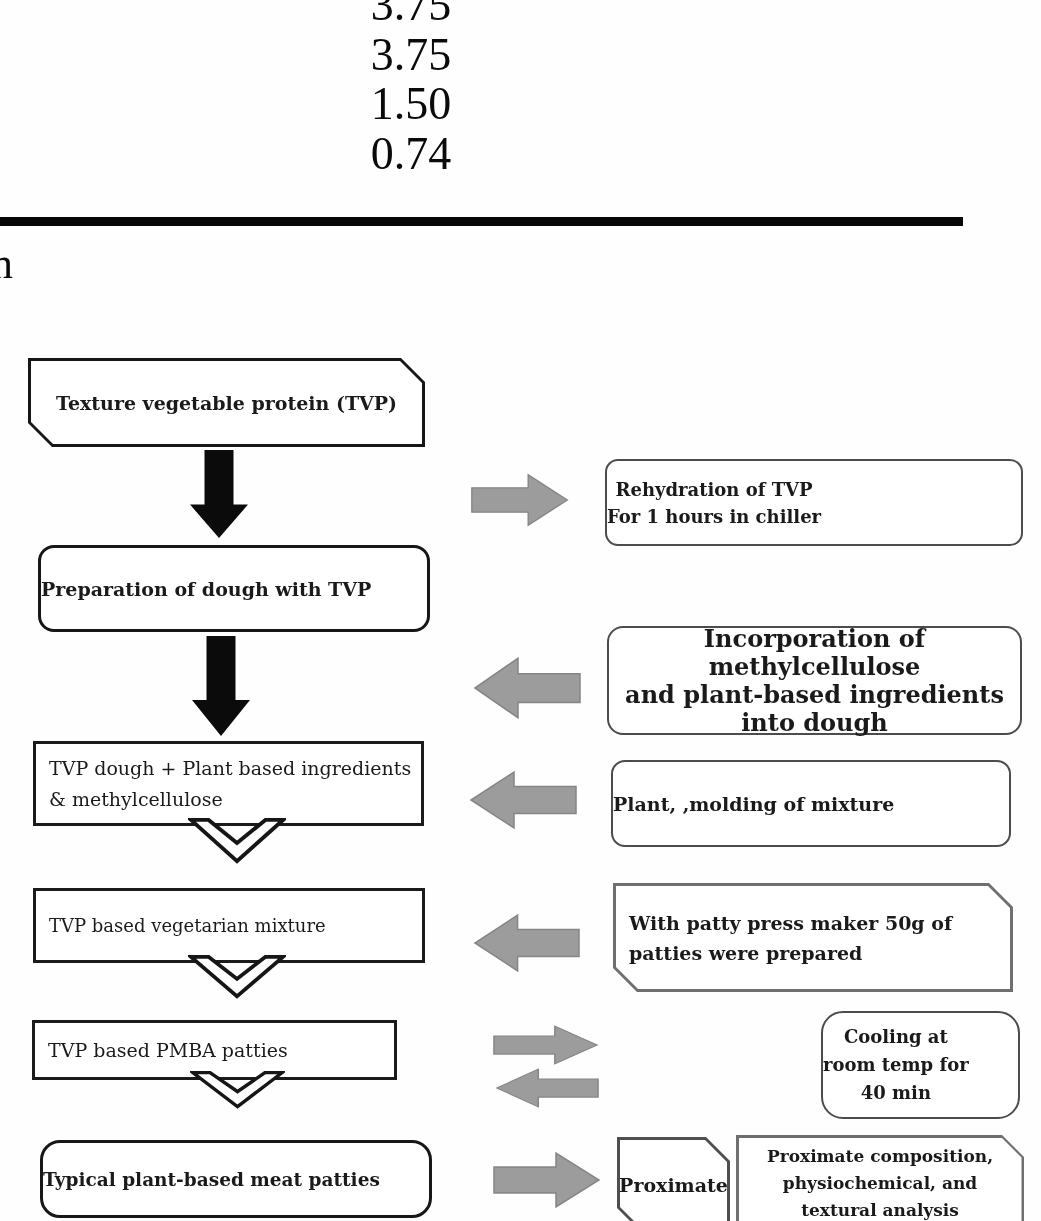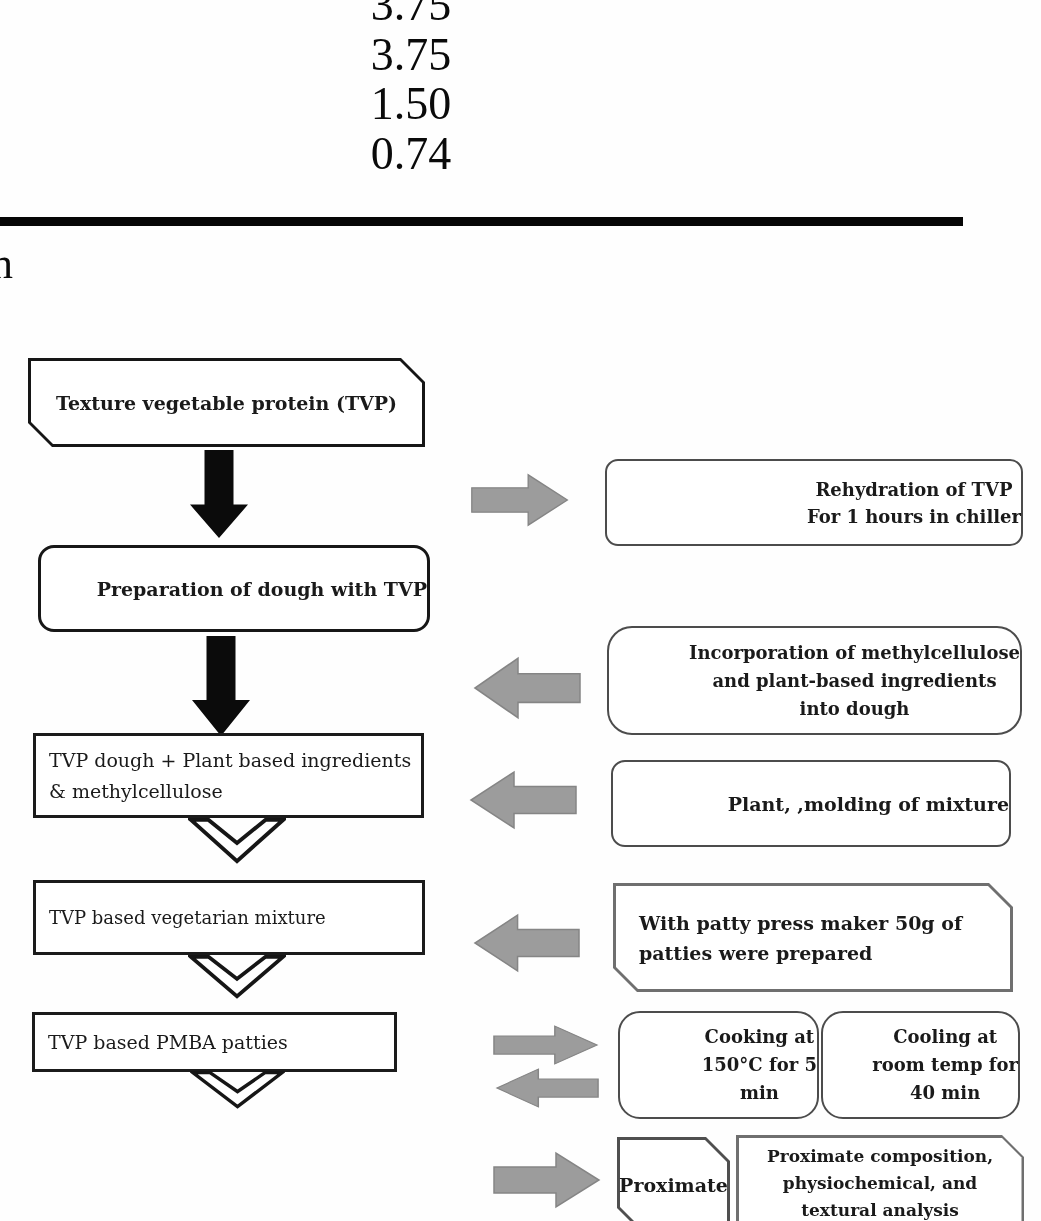--- a/index.html
+++ b/index.html
@@ -5,24 +5,24 @@
   html,body{margin:0;padding:0;background:#ffffff;}
   .page{position:relative;width:1041px;height:1221px;background:#fefefe;overflow:hidden;
         font-family:"DejaVu Serif", serif;color:#1a1a1a;}
   
   .tbl-values{position:absolute;left:356px;top:-20px;width:110px;text-align:center;
               font-family:"Liberation Serif", serif;font-size:46px;line-height:49.5px;color:#0a0a0a;}
   .tbl-rule{position:absolute;left:0;top:217px;width:963px;height:9px;background:#060606;}
   .cap-frag{position:absolute;left:-9px;top:238px;font-family:"Liberation Serif", serif;
             font-size:44px;color:#0a0a0a;}
   
-  .bx{position:absolute;display:flex;align-items:center;justify-content:flex-end;
+  .bx{position:absolute;display:flex;align-items:center;justify-content:flex-start;
       background:#fff;box-sizing:border-box;}
   .bx-label{white-space:pre-line;}
-  .rect{border:3px solid #1b1b1b;}
+  .rect{border:3px solid #1b1b1b;margin-top:8px;}
   .round{border:3px solid #171717;border-radius:16px;}
   .bold{font-weight:bold;}
   .ctr{text-align:center;}
   .lft{justify-content:flex-start;text-align:left;}
   
   .round-r{border:2.5px solid #4c4c4c;border-radius:13px;}
   
   .snip{position:absolute;}
   .snip .s-bg,.snip .s-in,.snip .s-ct{position:absolute;}
   .snip .s-bg{inset:0;}
@@ -100,32 +100,35 @@
   <div class="bx rect lft" style="left:32px;top:1012px;width:365px;height:60px;font-size:19px;padding-left:13px;">
     <span class="bx-label">TVP based PMBA patties</span>
   </div>
 
   <div class="arr" style="left:190px;top:1071px;width:95px;height:38px;">
     <svg viewBox="0 0 100 48" preserveAspectRatio="none">
         <polygon class="h-fill" points="3,2 50,45 97,2 79,2 50,26 21,2"></polygon>
       </svg>
   </div>
 
+  <div class="bx round bold ctr" style="left:40px;top:1140px;width:392px;height:78px;font-size:18.5px;border-width:3.5px;border-radius:20px;">
+    <span class="bx-label">Typical plant-based meat patties</span>
+  </div>
 
   <div class="arr" style="left:470px;top:472px;width:100px;height:56px;">
     <svg viewBox="0 0 110 60" preserveAspectRatio="none">
         <polygon class="g-fill" points="2,17 64,17 64,3 107,30 64,57 64,43 2,43"></polygon>
       </svg>
   </div>
   <div class="bx round-r bold ctr" style="left:605px;top:459px;width:418px;height:87px;font-size:18px;line-height:27px;">
     <span class="bx-label">Rehydration of TVP
 For 1 hours in chiller</span>
   </div>
 
-  <div class="bx round-r bold ctr" style="left:607px;top:626px;width:415px;height:109px;font-size:18px;line-height:28px;border-radius:25px;">
+  <div class="bx round-r bold ctr" style="left:607px;top:626px;width:415px;height:109px;font-size:24px;line-height:28px;border-radius:16px;">
     <span class="bx-label">Incorporation of methylcellulose
 and plant-based ingredients
 into dough</span>
   </div>
   <div class="arr" style="left:472px;top:655px;width:110px;height:66px;">
     <svg viewBox="0 0 110 60" preserveAspectRatio="none">
         <polygon class="g-fill" points="108,17 46,17 46,3 3,30 46,57 46,43 108,43"></polygon>
       </svg>
   </div>
 
@@ -139,40 +142,35 @@
   </div>
 
   <div class="arr" style="left:472px;top:912px;width:109px;height:62px;">
     <svg viewBox="0 0 110 60" preserveAspectRatio="none">
         <polygon class="g-fill" points="108,17 46,17 46,3 3,30 46,57 46,43 108,43"></polygon>
       </svg>
   </div>
   <div class="snip cut2" style="left:613px;top:883px;width:400px;height:109px;">
     <div class="s-bg" style="background:#6f6f6f;"></div>
     <div class="s-in"></div>
-    <div class="s-ct bold" style="font-size:19px;line-height:30px;justify-content:flex-start;text-align:left;padding-left:26px;">
+    <div class="s-ct bold" style="font-size:19px;line-height:30px;justify-content:flex-start;text-align:left;padding-left:16px;">
       <span class="bx-label">With patty press maker 50g of
 patties were prepared</span>
     </div>
   </div>
 
   <div class="arr" style="left:492px;top:1024px;width:108px;height:42px;">
     <svg viewBox="0 0 110 60" preserveAspectRatio="none">
         <polygon class="g-fill" points="2,17 64,17 64,3 107,30 64,57 64,43 2,43"></polygon>
       </svg>
   </div>
   <div class="arr" style="left:494px;top:1067px;width:106px;height:42px;">
     <svg viewBox="0 0 110 60" preserveAspectRatio="none">
         <polygon class="g-fill" points="108,17 46,17 46,3 3,30 46,57 46,43 108,43"></polygon>
       </svg>
-  </div>
-  <div class="bx round-r bold ctr" style="left:618px;top:1011px;width:201px;height:108px;font-size:18px;line-height:28px;border-radius:22px;">
-    <span class="bx-label">Cooking at
-150°C for 5
-min</span>
   </div>
   <div class="bx round-r bold ctr" style="left:821px;top:1011px;width:199px;height:108px;font-size:18px;line-height:28px;border-radius:22px;">
     <span class="bx-label">Cooling at
 room temp for
 40 min</span>
   </div>
 
   <div class="arr" style="left:492px;top:1150px;width:110px;height:60px;">
     <svg viewBox="0 0 110 60" preserveAspectRatio="none">
         <polygon class="g-fill" points="2,17 64,17 64,3 107,30 64,57 64,43 2,43"></polygon>

